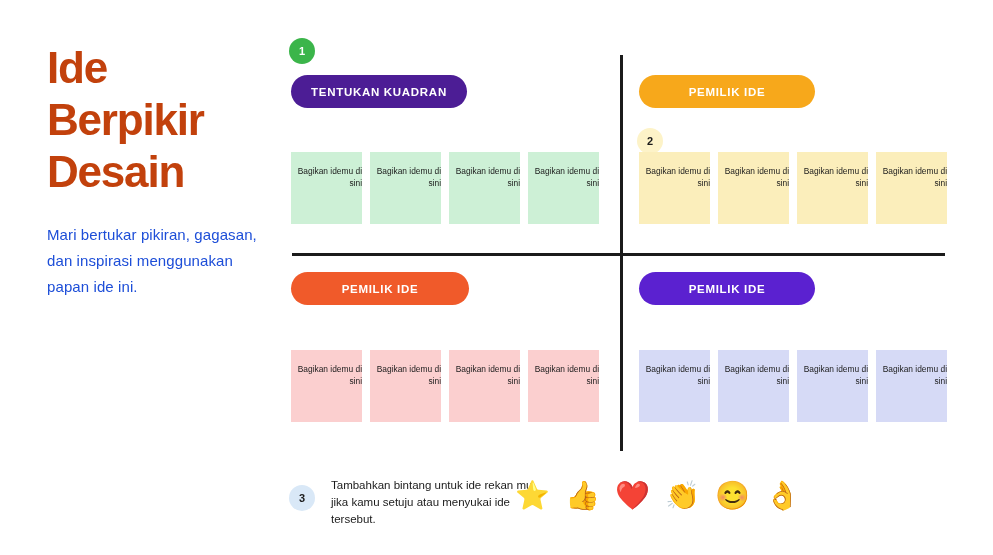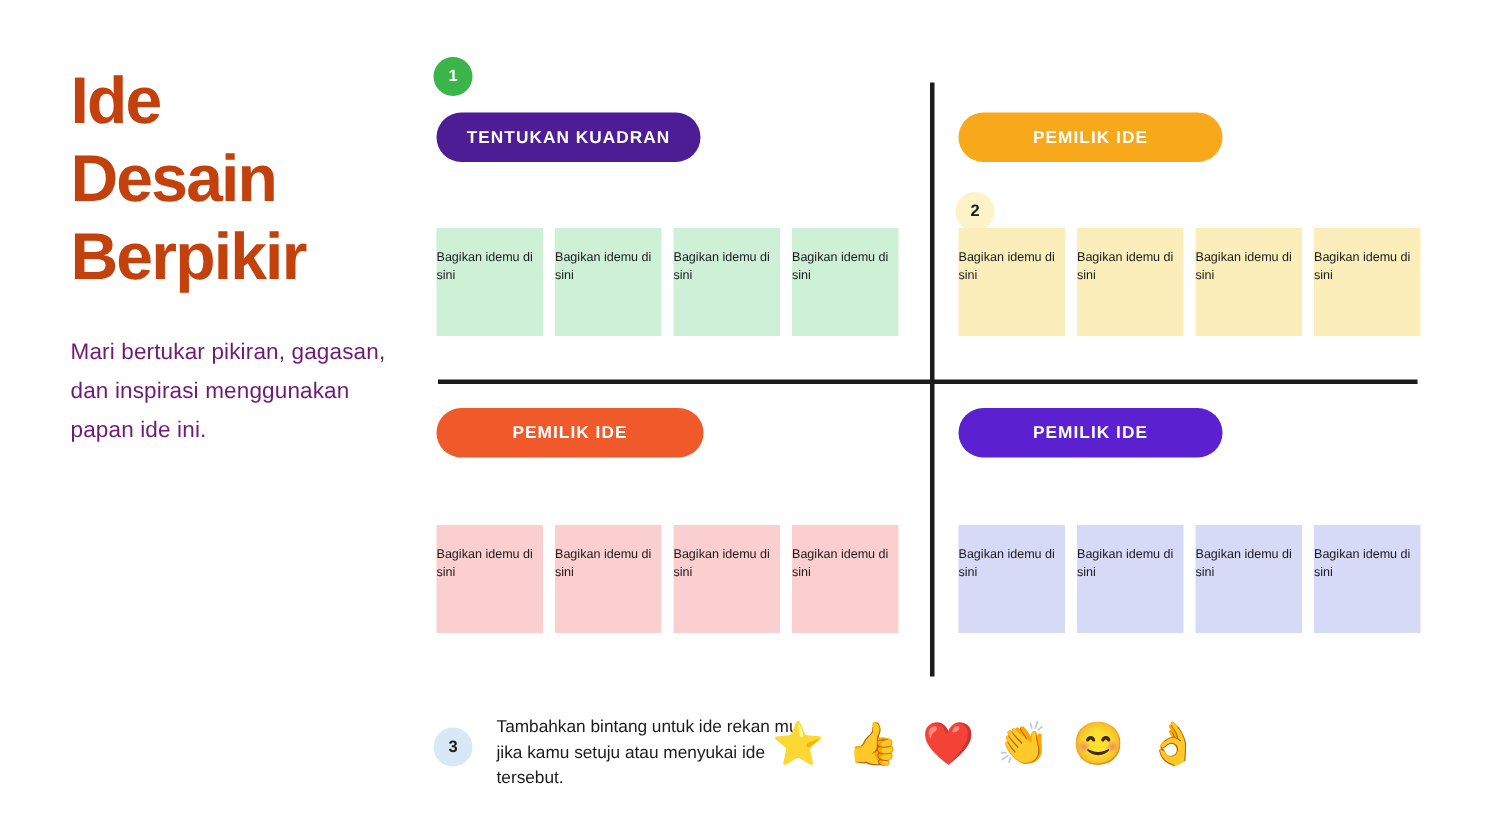--- a/index.html
+++ b/index.html
@@ -24,21 +24,21 @@
     font-size: 44px;
     line-height: 52px;
     font-weight: bold;
     letter-spacing: -1.2px;
     color: #c2410c;
   }
   .intro-sub {
     margin-top: 24px;
     font-size: 15px;
     line-height: 26px;
-    color: #701a75;
+    color: #1d4ed8;
     letter-spacing: 0.1px;
   }
 
   
   .board {
     position: absolute;
     left: 0; top: 0;
     width: 993px; height: 555px;
   }
 
@@ -96,21 +96,21 @@
   
   .notes-row {
     position: absolute;
     display: flex;
     gap: 8px;
   }
   .note {
     width: 71px;
     height: 72px;
     padding-top: 13px;
-    text-align: left;
+    text-align: right;
     font-size: 8.4px;
     line-height: 12px;
     color: #1b1b1b;
   }
   .notes-tl { left: 291px; top: 152px; }
   .notes-tr { left: 639px; top: 152px; }
   .notes-bl { left: 291px; top: 350px; }
   .notes-br { left: 639px; top: 350px; }
 
   .note-green    { background: #cdf0d6; }
@@ -146,22 +146,22 @@
     font-size: 28px;
     line-height: 1;
   }
 </style>
 </head>
 <body>
 
 <div class="intro">
   <div class="intro-title">
     <div>Ide</div>
+    <div>Berpikir</div>
     <div>Desain</div>
-    <div>Berpikir</div>
   </div>
   <div class="intro-sub">Mari bertukar pikiran, gagasan, dan inspirasi menggunakan papan ide ini.</div>
 </div>
 
 <div class="board">
 
   <div class="divider-v"></div>
   <div class="divider-h"></div>
 
   <div class="badge badge-1">1</div>

